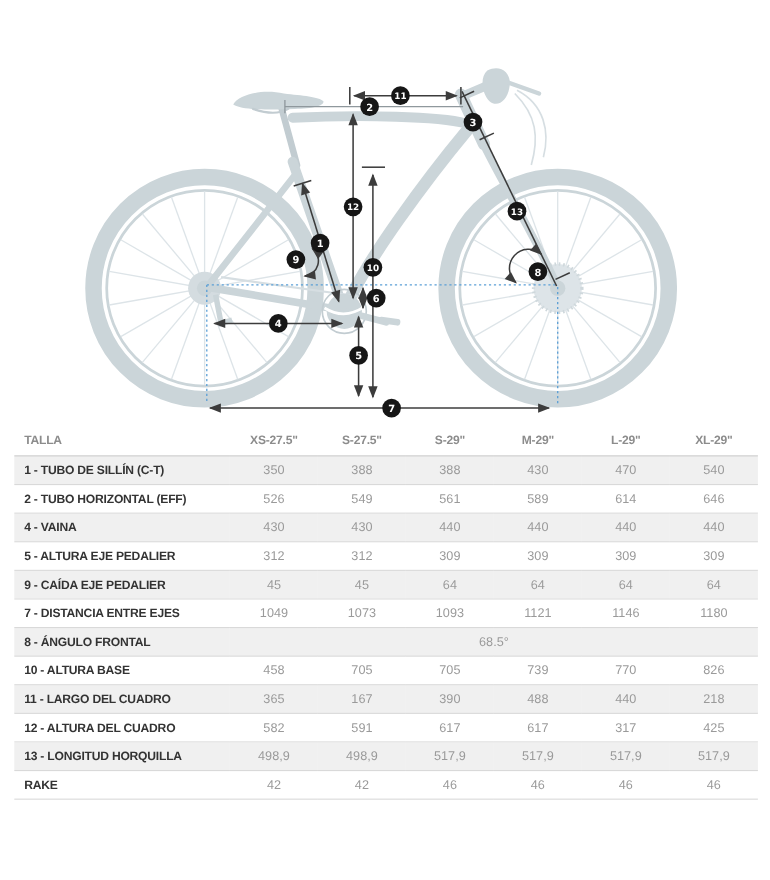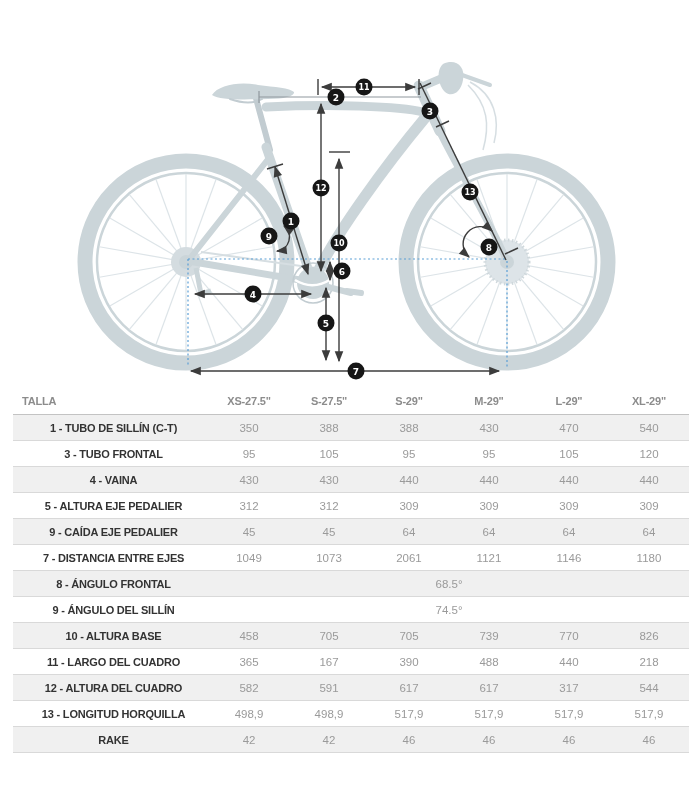--- a/index.html
+++ b/index.html
@@ -17,21 +17,21 @@
         font-family:"DejaVu Sans","Liberation Sans",sans-serif;}
   .mk-t.two{font-size:8px;}
   
   #geo-table-wrap{margin:2px 11px 0 13px;}
   table{width:100%;border-collapse:collapse;table-layout:fixed;}
   th,td{padding:0 4px;height:25px;vertical-align:middle;
         font-size:11px;letter-spacing:-0.2px;overflow:hidden;white-space:nowrap;}
   thead th{height:26px;color:#8c8c8c;font-weight:bold;text-align:center;border-bottom:1px solid #c3c3c3;}
   thead th.lbl{text-align:left;padding-left:9px;}
   tbody td{border-bottom:1px solid #d9d9d9;}
-  td.lbl{text-align:center;color:#333;font-weight:bold;padding-left:9px;width:29%;}
+  td.lbl{text-align:left;color:#333;font-weight:bold;padding-left:9px;width:29%;}
   td.val{text-align:center;color:#9a9a9a;font-size:11.5px;letter-spacing:0;}
   tbody tr:nth-child(odd){background:#f0f0f0;}
   col.c-lbl{width:29%;}
 </style>
 </head>
 <body>
 
 <div id="page">
 
   <svg id="diagram" viewBox="0 0 700 386">
@@ -238,27 +238,27 @@
         <tr>
           <td class="lbl">1 - TUBO DE SILLÍN (C-T)</td>
           <td class="val">350</td>
           <td class="val">388</td>
           <td class="val">388</td>
           <td class="val">430</td>
           <td class="val">470</td>
           <td class="val">540</td>
         </tr>
         <tr>
-          <td class="lbl">3 - TUBO FRONTAL</td>
-          <td class="val">95</td>
-          <td class="val">105</td>
-          <td class="val">95</td>
-          <td class="val">95</td>
-          <td class="val">105</td>
-          <td class="val">120</td>
+          <td class="lbl">2 - TUBO HORIZONTAL (EFF)</td>
+          <td class="val">526</td>
+          <td class="val">549</td>
+          <td class="val">561</td>
+          <td class="val">589</td>
+          <td class="val">614</td>
+          <td class="val">646</td>
         </tr>
         <tr>
           <td class="lbl">4 - VAINA</td>
           <td class="val">430</td>
           <td class="val">430</td>
           <td class="val">440</td>
           <td class="val">440</td>
           <td class="val">440</td>
           <td class="val">440</td>
         </tr>
@@ -277,32 +277,28 @@
           <td class="val">45</td>
           <td class="val">64</td>
           <td class="val">64</td>
           <td class="val">64</td>
           <td class="val">64</td>
         </tr>
         <tr>
           <td class="lbl">7 - DISTANCIA ENTRE EJES</td>
           <td class="val">1049</td>
           <td class="val">1073</td>
-          <td class="val">2061</td>
+          <td class="val">1093</td>
           <td class="val">1121</td>
           <td class="val">1146</td>
           <td class="val">1180</td>
         </tr>
         <tr>
           <td class="lbl">8 - ÁNGULO FRONTAL</td>
           <td class="val" colspan="6">68.5°</td>
-        </tr>
-        <tr>
-          <td class="lbl">9 - ÁNGULO DEL SILLÍN</td>
-          <td class="val" colspan="6">74.5°</td>
         </tr>
         <tr>
           <td class="lbl">10 - ALTURA BASE</td>
           <td class="val">458</td>
           <td class="val">705</td>
           <td class="val">705</td>
           <td class="val">739</td>
           <td class="val">770</td>
           <td class="val">826</td>
         </tr>
@@ -315,21 +311,21 @@
           <td class="val">440</td>
           <td class="val">218</td>
         </tr>
         <tr>
           <td class="lbl">12 - ALTURA DEL CUADRO</td>
           <td class="val">582</td>
           <td class="val">591</td>
           <td class="val">617</td>
           <td class="val">617</td>
           <td class="val">317</td>
-          <td class="val">544</td>
+          <td class="val">425</td>
         </tr>
         <tr>
           <td class="lbl">13 - LONGITUD HORQUILLA</td>
           <td class="val">498,9</td>
           <td class="val">498,9</td>
           <td class="val">517,9</td>
           <td class="val">517,9</td>
           <td class="val">517,9</td>
           <td class="val">517,9</td>
         </tr>

